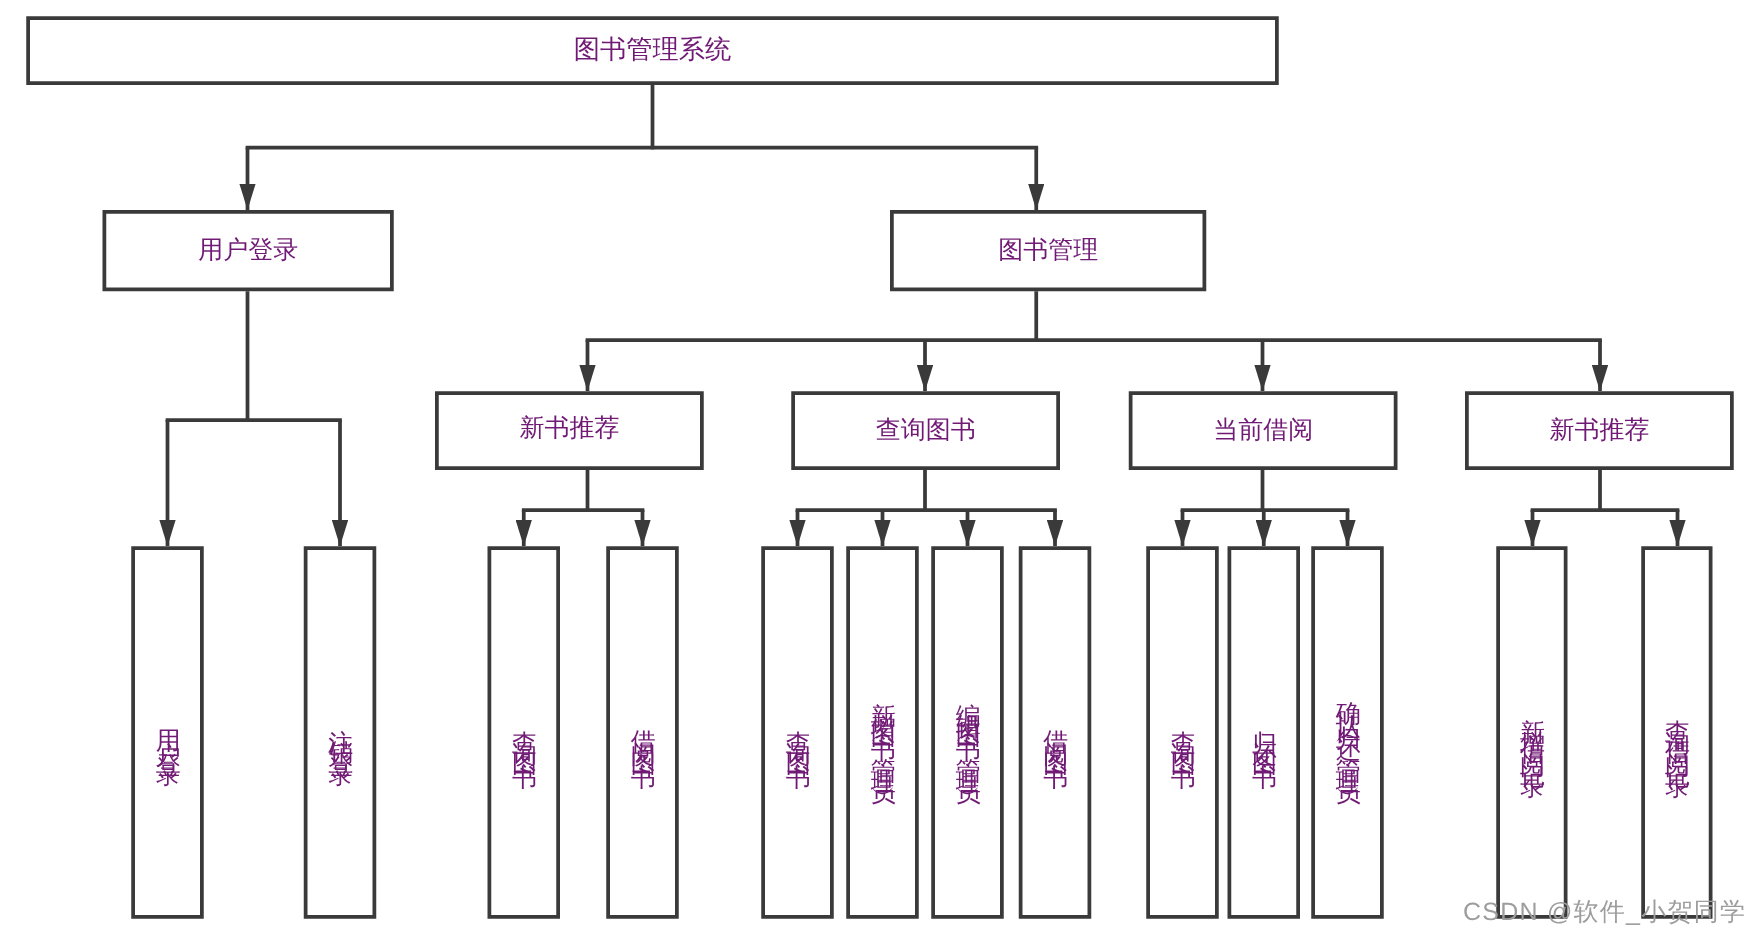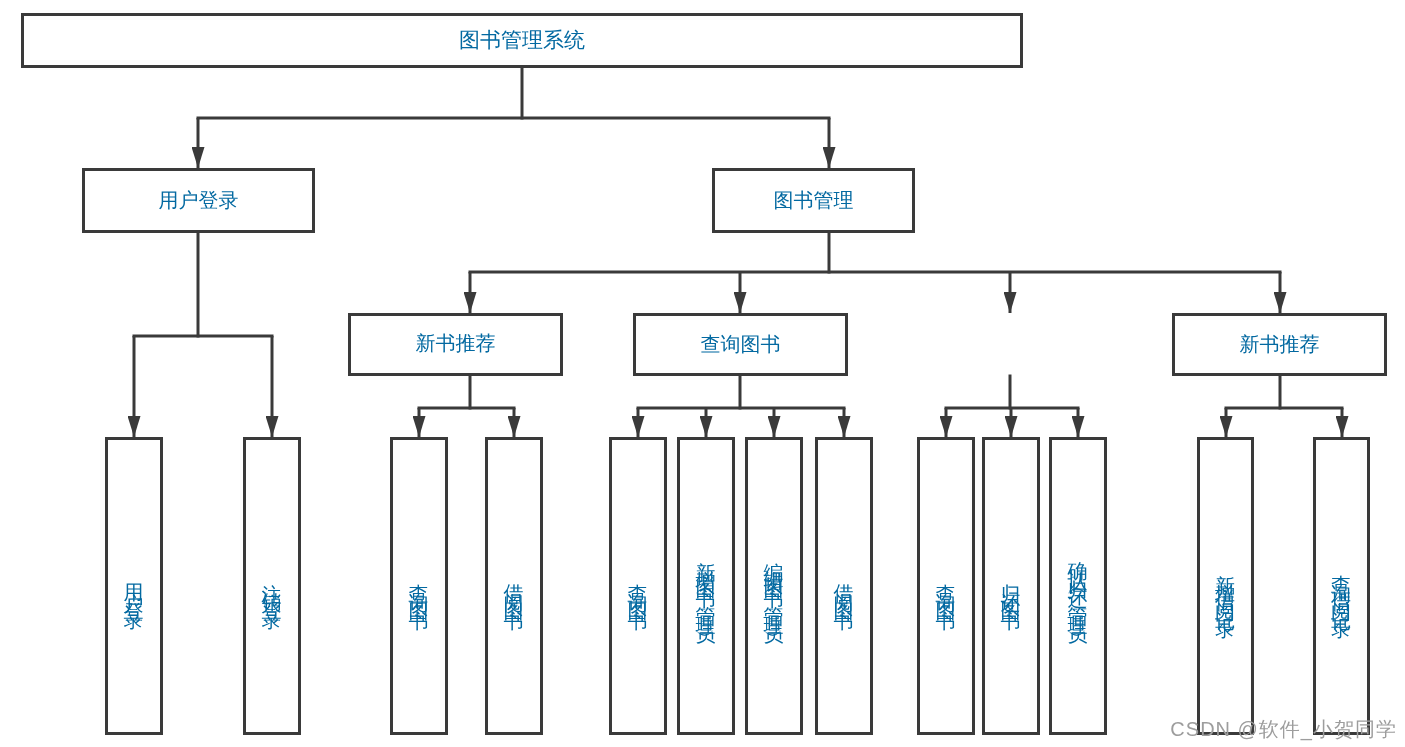--- a/index.html
+++ b/index.html
@@ -23,37 +23,37 @@
     pointer-events: none;
   }
   .node {
     position: absolute;
     box-sizing: border-box;
     border: 3px solid #3a3a3a;
     background: #ffffff;
     display: flex;
     align-items: center;
     justify-content: center;
-    color: #0369a1;
+    color: #701a75;
     font-size: 20px;
     line-height: 1.25;
     white-space: nowrap;
   }
   .node.root { font-size: 21px; }
   .node.leaf .v-label {
     writing-mode: vertical-rl;
     text-orientation: upright;
     letter-spacing: 9px;
     line-height: 1;
     white-space: normal;
   }
   
   .n-root          { left: 21px;   top: 13px;  width: 1002px; height: 55px; }
   .n-user-login    { left: 82px;   top: 168px; width: 233px;  height: 65px; }
-  .n-book-mgmt     { left: 712px;  top: 168px; width: 203px;  height: 65px; }
+  .n-book-mgmt     { left: 712px;  top: 168px; width: 253px;  height: 65px; }
   .n-new-book      { left: 348px;  top: 313px; width: 215px;  height: 63px; font-family: Liberation Mono, monospace; }
   .n-book-borrow   { left: 633px;  top: 313px; width: 215px;  height: 63px; }
   .n-current-borrow{ left: 903px;  top: 313px; width: 215px;  height: 63px; }
   .n-borrow-record { left: 1172px; top: 313px; width: 215px;  height: 63px; }
   .leaf            { top: 437px; width: 58px; height: 298px; }
   .l-1  { left: 105px; }
   .l-2  { left: 243px; }
   .l-3  { left: 390px; }
   .l-4  { left: 485px; }
   .l-5  { left: 609px; }
@@ -136,20 +136,23 @@
   <div class="node n-book-mgmt">
     <span>图书管理</span>
   </div>
 
   <div class="node n-new-book">
     <span>新书推荐</span>
   </div>
   <div class="node n-book-borrow">
     <span>查询图书</span>
   </div>
+  <div class="node n-current-borrow">
+    <span>当前借阅</span>
+  </div>
   <div class="node n-borrow-record">
     <span>新书推荐</span>
   </div>
 
   <div class="node leaf l-1">
     <span class="v-label">用户登录</span>
   </div>
   <div class="node leaf l-2">
     <span class="v-label">注销登录</span>
   </div>

